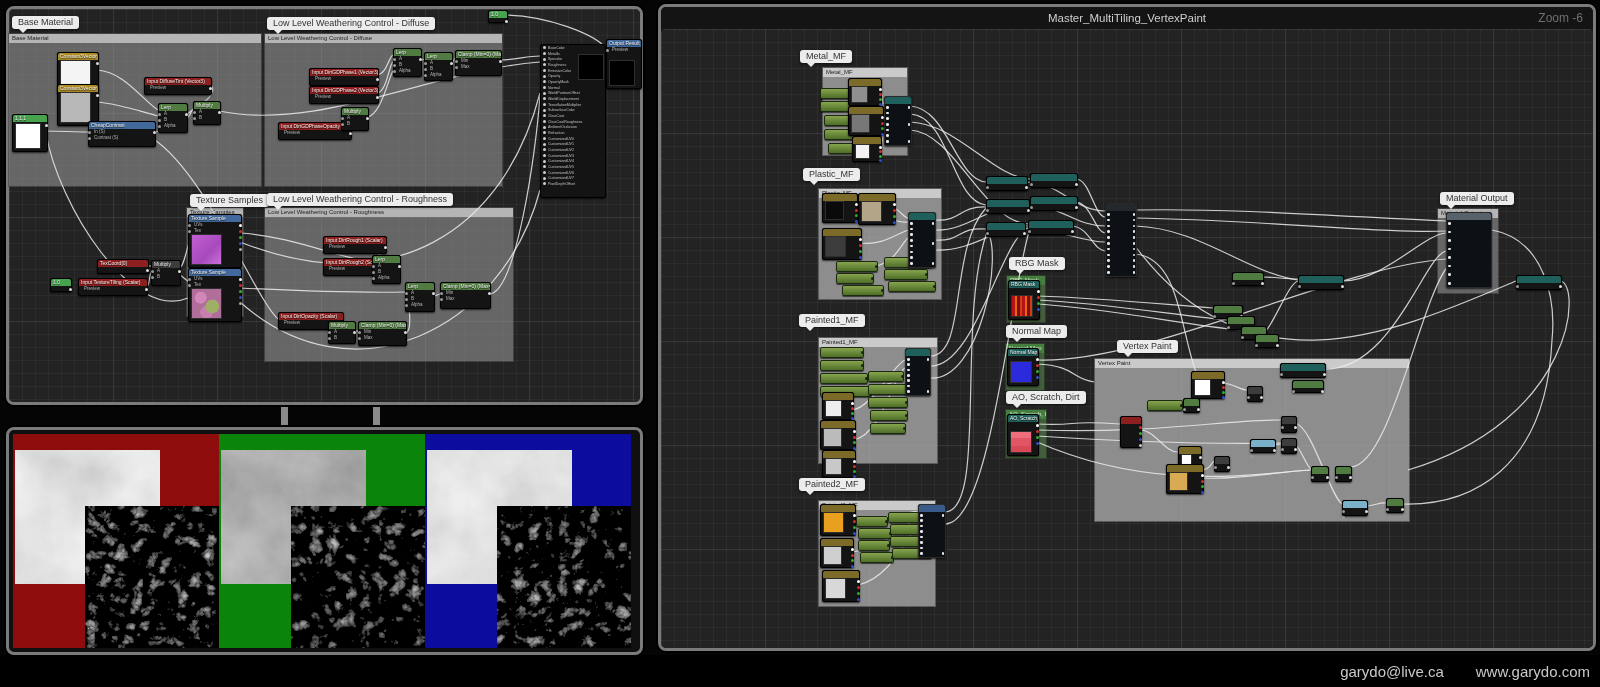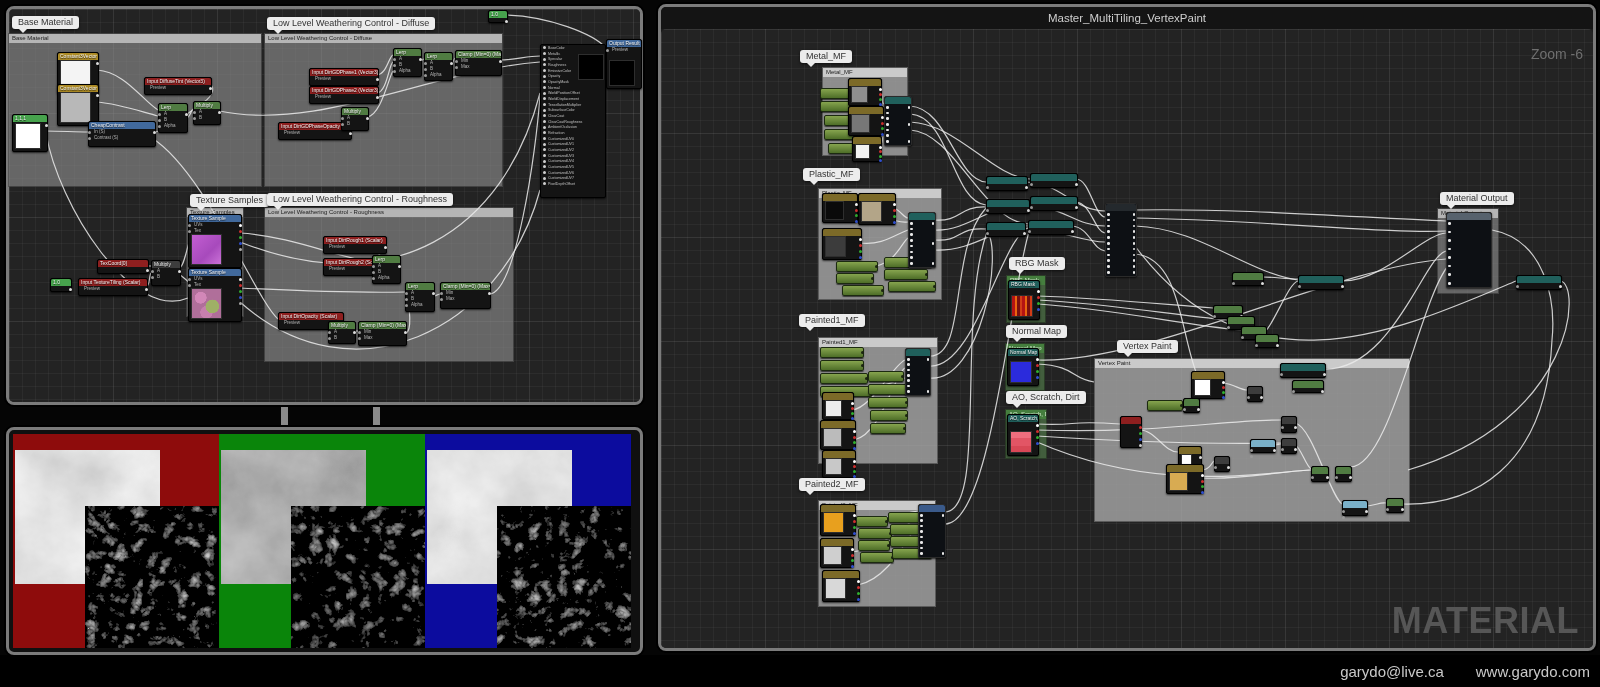--- a/index.html
+++ b/index.html
@@ -13,21 +13,21 @@
   .graph-bg{position:absolute;inset:0;border-radius:5px;background-color:#232323;
     background-image:
       linear-gradient(rgba(255,255,255,0.04) 1px,transparent 1px),
       linear-gradient(90deg,rgba(255,255,255,0.04) 1px,transparent 1px),
       linear-gradient(rgba(255,255,255,0.055) 1px,transparent 1px),
       linear-gradient(90deg,rgba(255,255,255,0.055) 1px,transparent 1px);
     background-size:13px 13px,13px 13px,104px 104px,104px 104px;}
   #rg-header{position:absolute;left:0;right:0;top:0;height:22px;background:#141414;
      border-radius:5px 5px 0 0;z-index:2;}
   #rp-title{width:100%;text-align:center;color:#cfcfcf;font-size:11.5px;line-height:22px;}
-  #rp-zoom{position:absolute;right:10px;top:0;color:#6f6f6f;font-size:14px;line-height:22px;margin-top:36px;}
+  #rp-zoom{position:absolute;right:10px;top:0;color:#6f6f6f;font-size:12px;line-height:22px;}
   .watermark{position:absolute;font-weight:700;color:#565656;letter-spacing:0.5px;z-index:2;}
   #lp-watermark{right:8px;bottom:0px;font-size:29px;}
   #rp-watermark{right:14px;bottom:6px;font-size:36px;}
   .stub{position:absolute;width:7px;height:27px;background:#8a8a8a;top:402px;}
   #footer{position:absolute;left:0;right:0;top:655px;height:32px;display:flex;
      justify-content:flex-end;align-items:center;gap:32px;padding-right:10px;
      color:#c9c9c9;font-size:15px;background:#000;}
   .lay{position:absolute;inset:0;pointer-events:none;}
   .lay *{pointer-events:auto;}
   
@@ -167,21 +167,20 @@
       </svg>
     </div>
   </div>
 
 <div id="right-graph" class="panel">
   <div class="graph-bg" style="top:22px"></div>
   <div id="rg-header">
     <div id="rp-title">Master_MultiTiling_VertexPaint</div>
     <div id="rp-zoom">Zoom -6</div>
   </div>
-  <div id="rp-watermark" class="watermark">MATERIAL</div>
 </div>
 
 <div id="comments-layer" class="lay">
     <div class="cbox mid" style="left: 8px; top: 33px; width: 252px; height: 152px; position: absolute;">
       <div class="cstrip">Base Material</div>
     </div>
     <div class="cbox mid" style="left: 264px; top: 33px; width: 237px; height: 152px; position: absolute;">
       <div class="cstrip">Low Level Weathering Control - Diffuse</div>
     </div>
     <div class="cbox mid" style="left: 186px; top: 207px; width: 56px; height: 108px; position: absolute;">

